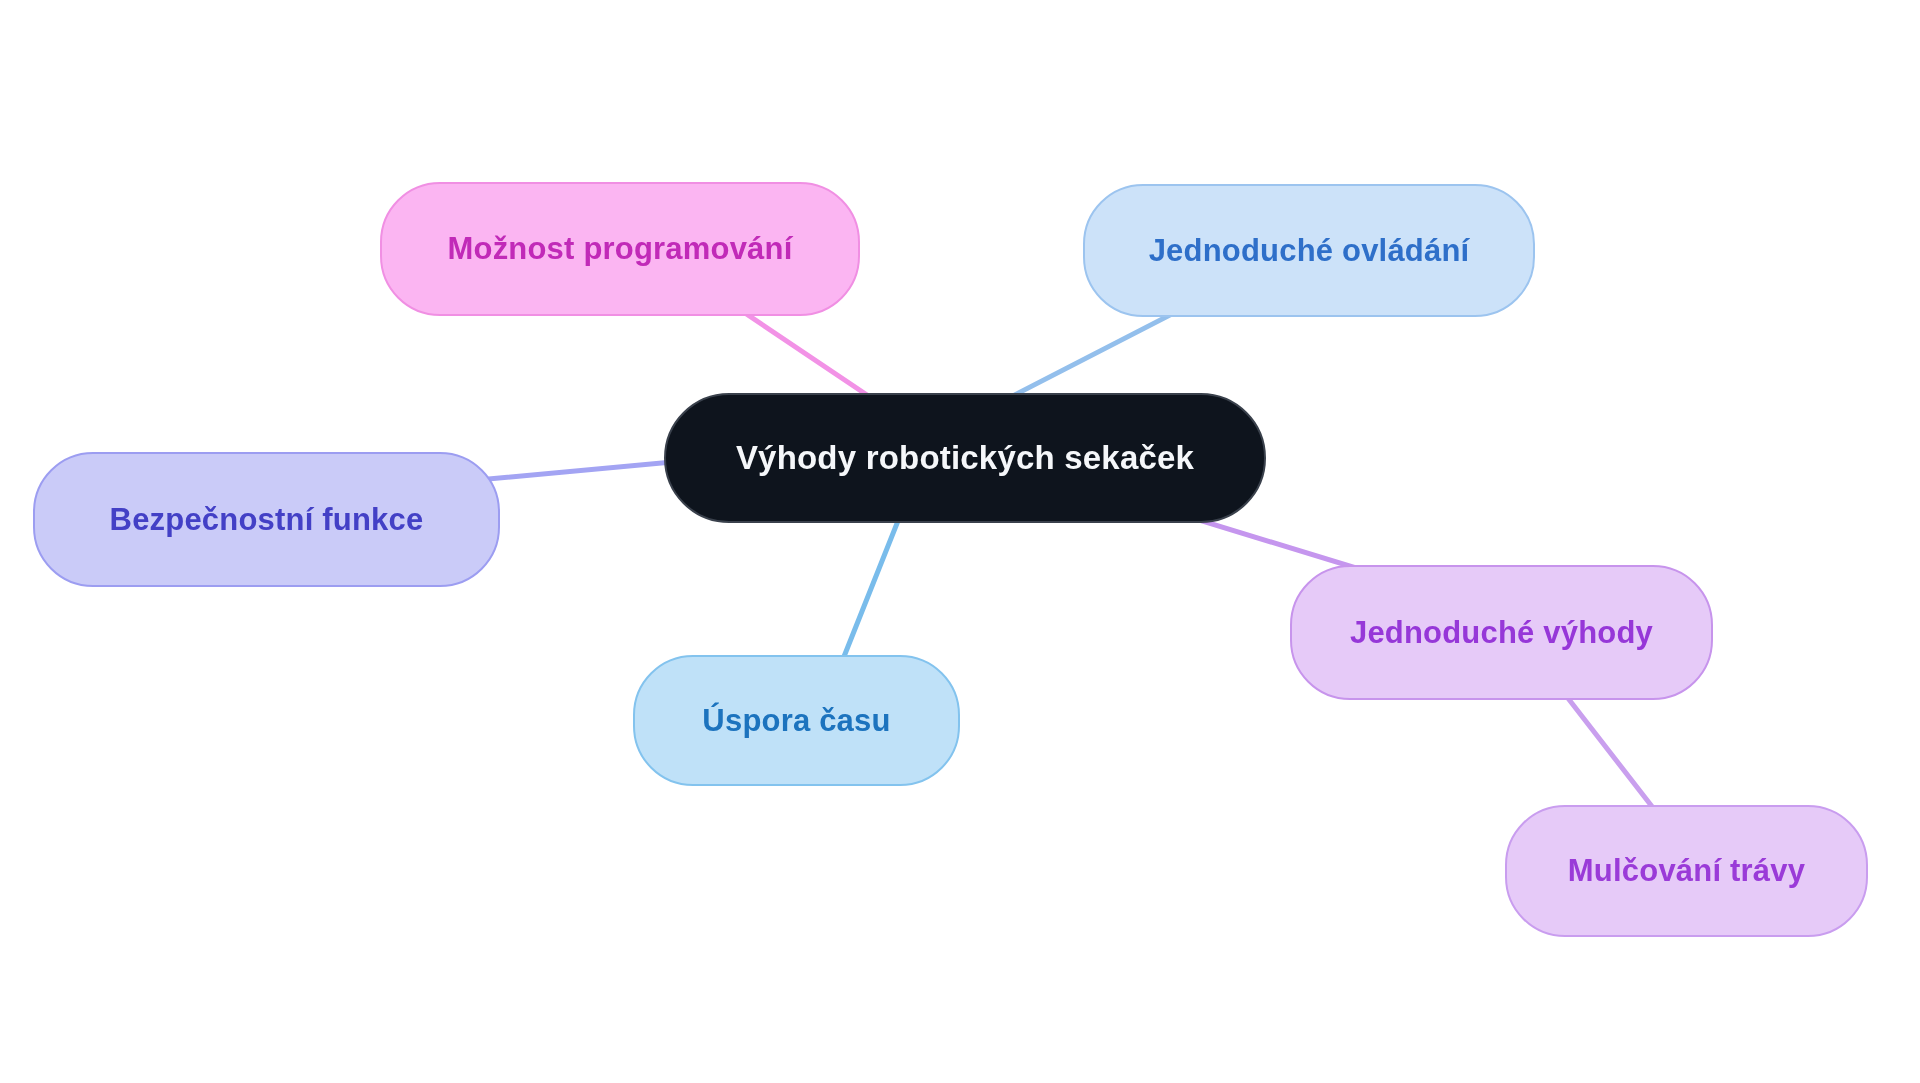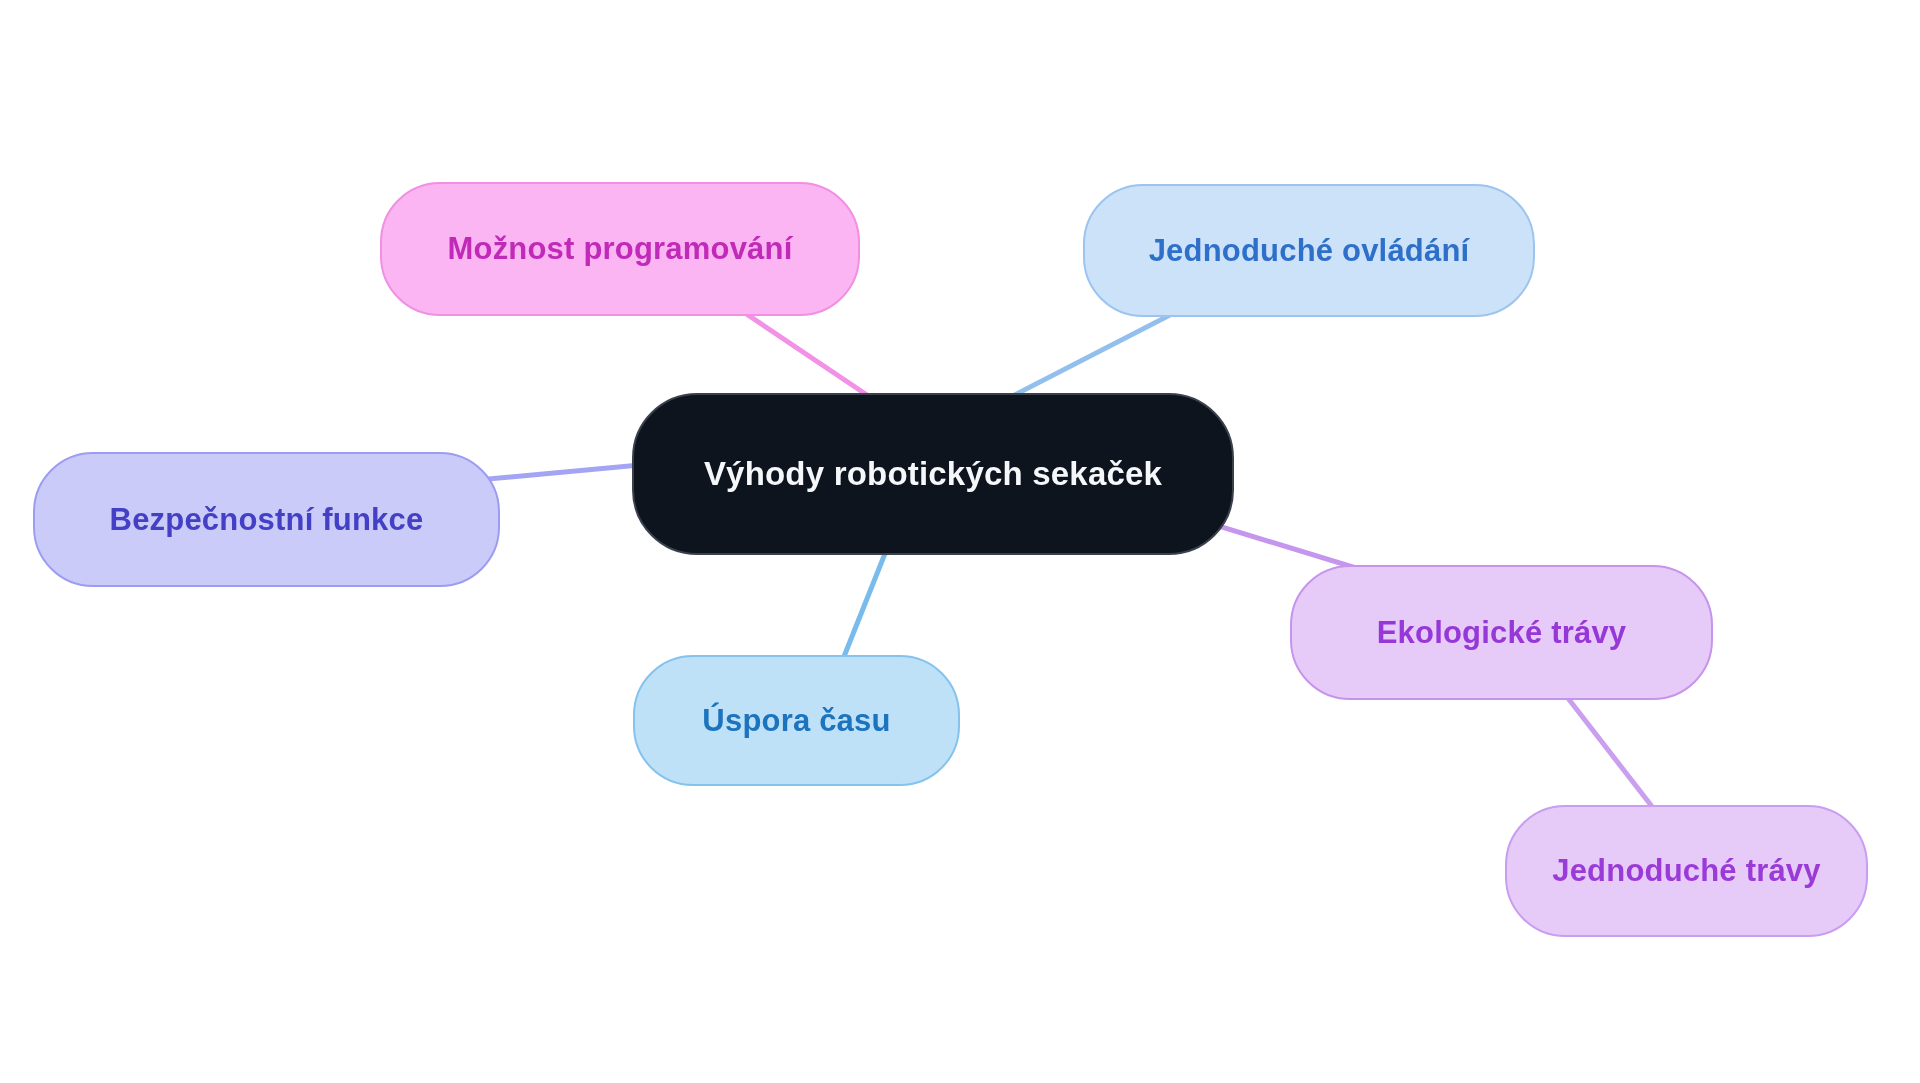--- a/index.html
+++ b/index.html
@@ -37,21 +37,21 @@
     letter-spacing: 0.2px;
     white-space: nowrap;
     cursor: pointer;
     margin-top: 20px;
   }
   .node.root {
     font-size: 33px;
     border-radius: 65px;
   }
   
-  #node-root        { left: 632px;  top: 373px; width: 602px; height: 162px; }
+  #node-root        { left: 664px;  top: 373px; width: 602px; height: 130px; }
   #node-moznost     { left: 380px;  top: 162px; width: 480px; height: 134px; }
   #node-jednoduche  { left: 1083px; top: 164px; width: 452px; height: 133px; }
   #node-bezpecnostni{ left: 33px;   top: 432px; width: 467px; height: 135px; text-align: right; }
   #node-uspora      { left: 633px;  top: 635px; width: 327px; height: 131px; }
   #node-ekologicke  { left: 1290px; top: 545px; width: 423px; height: 135px; }
   #node-mulcovani   { left: 1505px; top: 785px; width: 363px; height: 132px; }
 </style>
 </head>
 <body>
 
@@ -79,19 +79,19 @@
 
   <div class="node" id="node-bezpecnostni" style="background: rgb(202, 203, 248); border-color: rgb(156, 157, 241); color: rgb(67, 64, 198);">
     <span>Bezpečnostní funkce</span>
   </div>
 
   <div class="node" id="node-uspora" style="background: rgb(191, 225, 248); border-color: rgb(131, 195, 238); color: rgb(28, 115, 190);">
     <span>Úspora času</span>
   </div>
 
   <div class="node" id="node-ekologicke" style="background: rgb(230, 202, 248); border-color: rgb(199, 148, 236); color: rgb(150, 55, 216);">
-    <span>Ekologické trávy</span>
+    <span>Jednoduché výhody</span>
   </div>
 
   <div class="node" id="node-mulcovani" style="background: rgb(230, 202, 248); border-color: rgb(201, 157, 239); color: rgb(154, 59, 216);">
-    <span>Jednoduché trávy</span>
+    <span>Mulčování trávy</span>
   </div>
 </div>
 
 </body></html>

